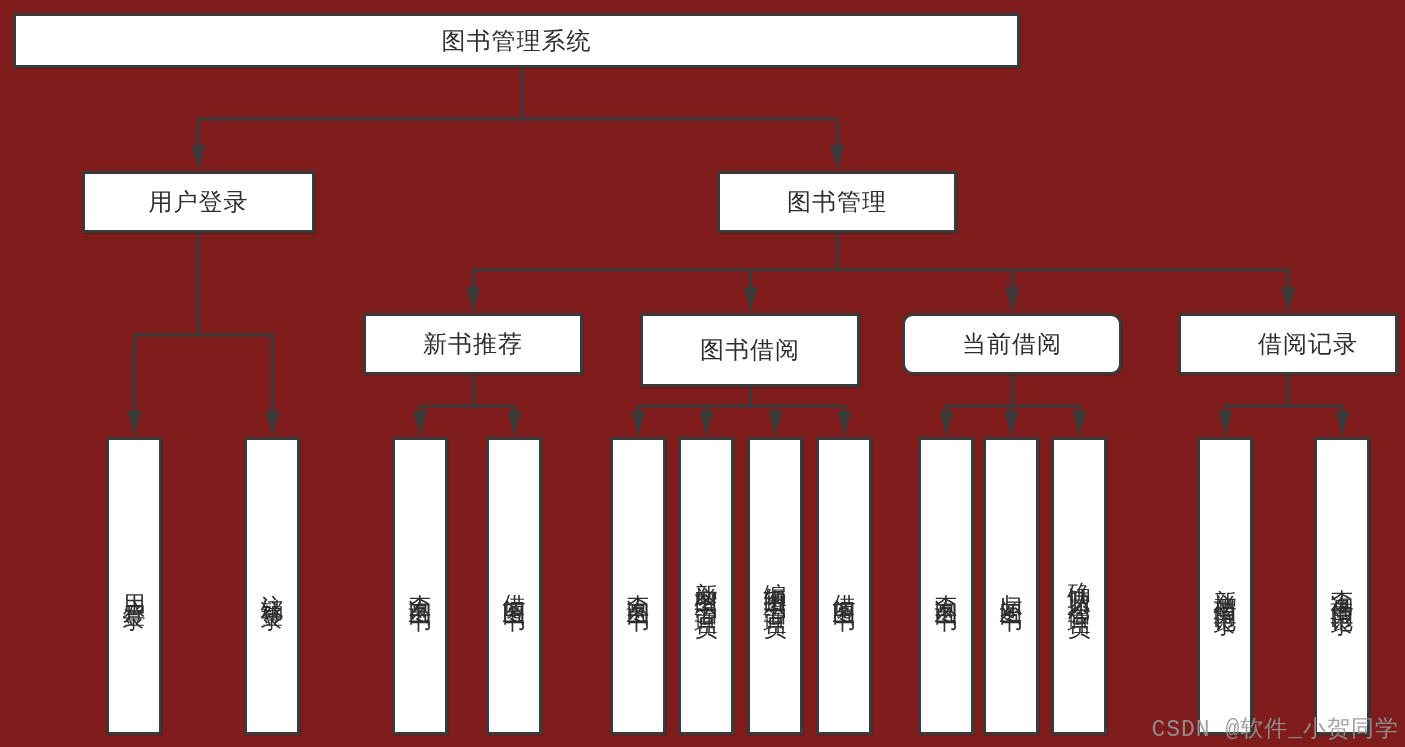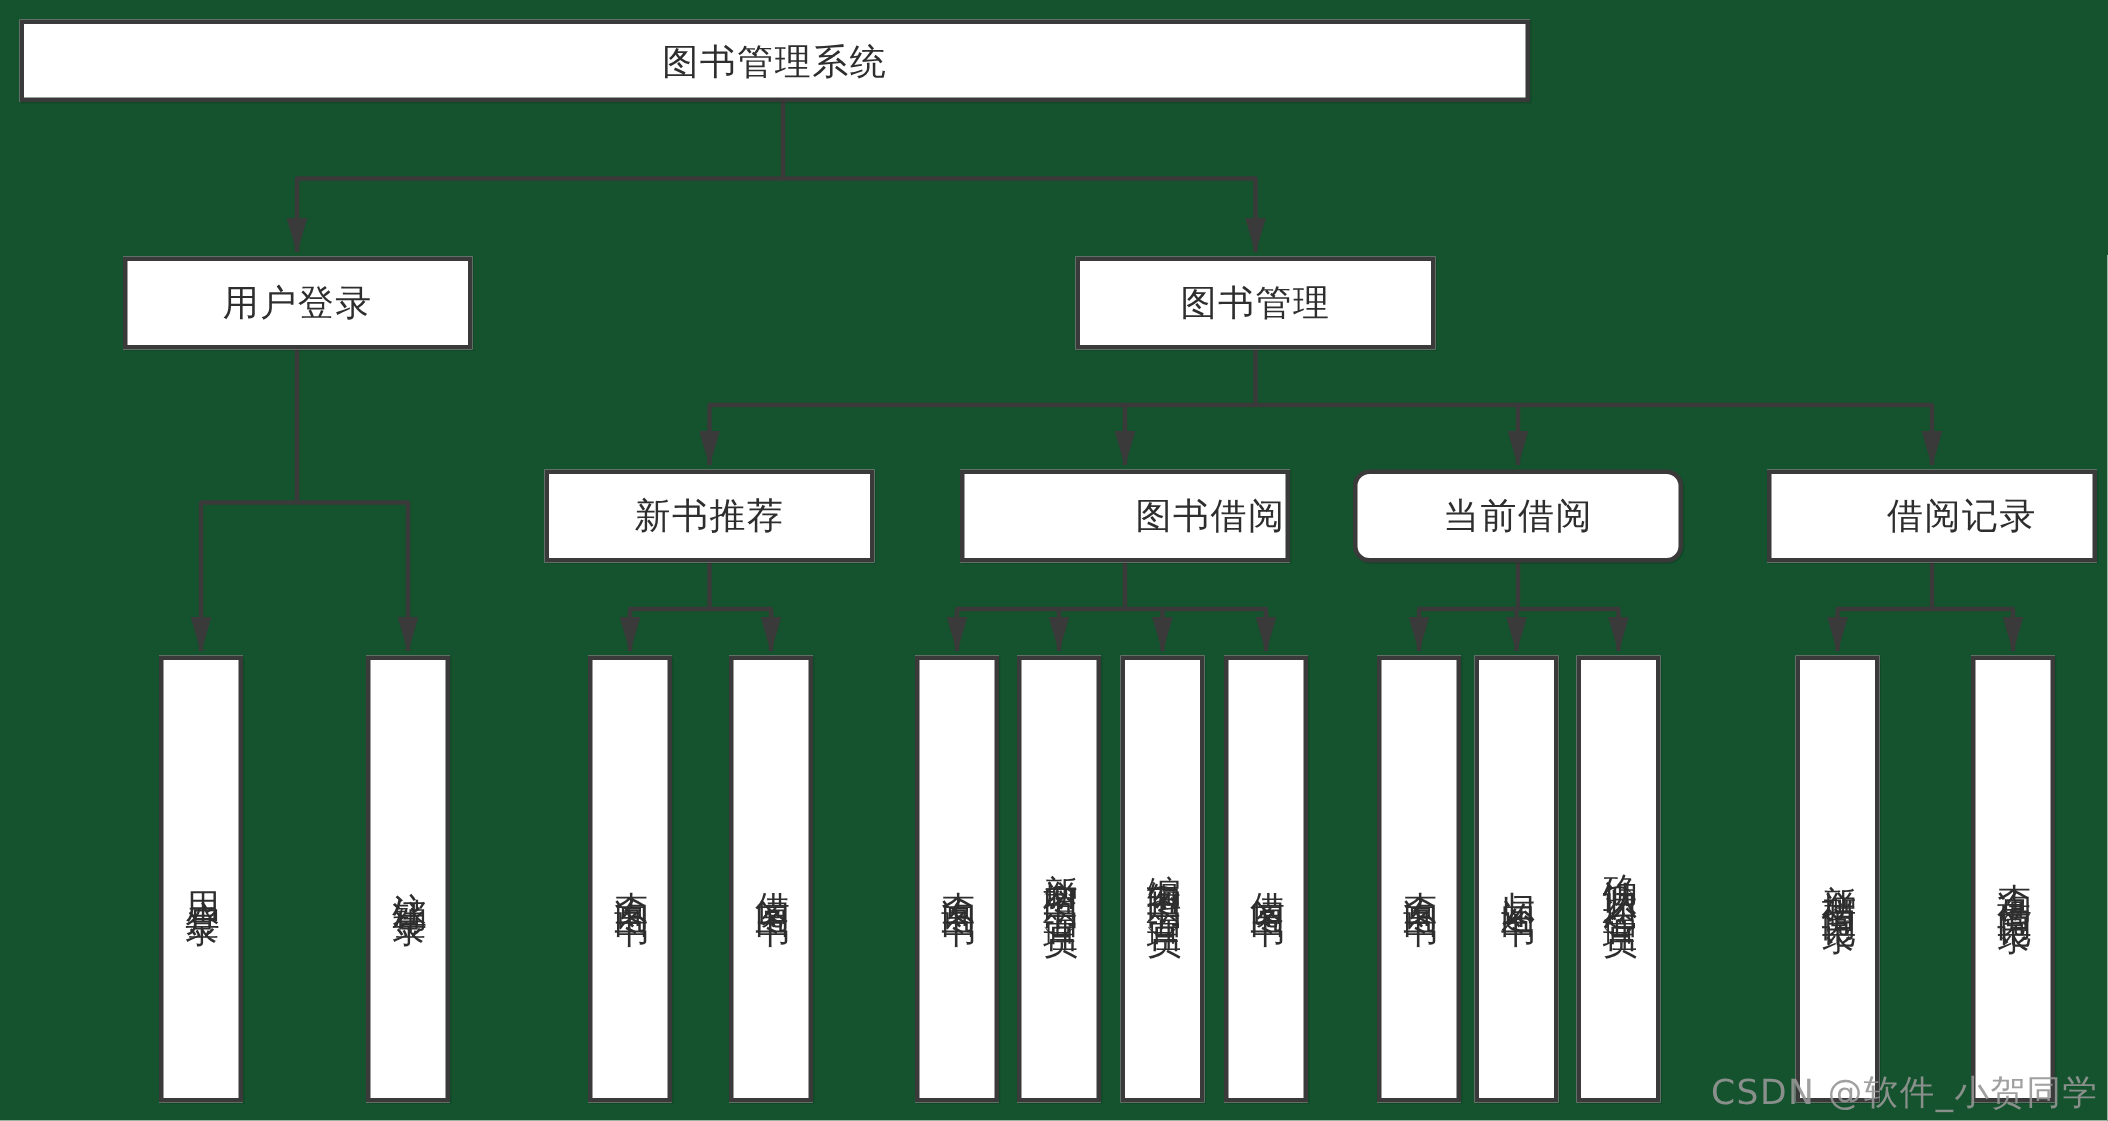--- a/index.html
+++ b/index.html
@@ -8,21 +8,21 @@
     background: #ffffff;
     width: 1405px;
     height: 747px;
     overflow: hidden;
     font-family: "DejaVu Sans", sans-serif;
   }
   .diagram {
     position: relative;
     width: 1405px;
     height: 747px;
-    background: #14532d;
+    background: #7f1d1d;
   }
   .connectors {
     position: absolute;
     left: 0;
     top: 0;
     z-index: 1;
   }
   .node {
     position: absolute;
     box-sizing: border-box;
@@ -52,20 +52,21 @@
   }
   .watermark {
     position: absolute;
     right: 6px;
     bottom: 3px;
     z-index: 3;
     font-size: 23px;
     color: rgba(150, 150, 150, 0.9);
     white-space: nowrap;
     letter-spacing: 1px;
+    font-family: Liberation Mono, monospace;
   }
 </style>
 </head>
 <body>
 
 <div class="diagram">
 
   <svg class="connectors" width="1405" height="747" viewBox="0 0 1405 747">
     <defs>
       <marker id="arrow" markerUnits="userSpaceOnUse" markerWidth="26" markerHeight="16" refX="23" refY="7" orient="auto">
@@ -123,21 +124,21 @@
   <div class="node h" style="left:82px; top:171px; width:233px; height:62px;">
     <span>用户登录</span>
   </div>
   <div class="node h" style="left:717px; top:171px; width:240px; height:62px;justify-content:center;">
     <span>图书管理</span>
   </div>
 
   <div class="node h" style="left:363px; top:313px; width:220px; height:62px;">
     <span>新书推荐</span>
   </div>
-  <div class="node h" style="left:640px; top:313px; width:220px; height:62px;justify-content:flex-end;">
+  <div class="node h" style="left:640px; top:313px; width:220px; height:74px;">
     <span>图书借阅</span>
   </div>
   <div class="node h" style="left:902px; top:313px; width:220px; height:62px;border-radius:11px;">
     <span>当前借阅</span>
   </div>
   <div class="node h" style="left:1178px; top:313px; width:220px; height:62px;padding-left:40px;">
     <span>借阅记录</span>
   </div>
 
   <div class="node leaf" style="left:106px;">

